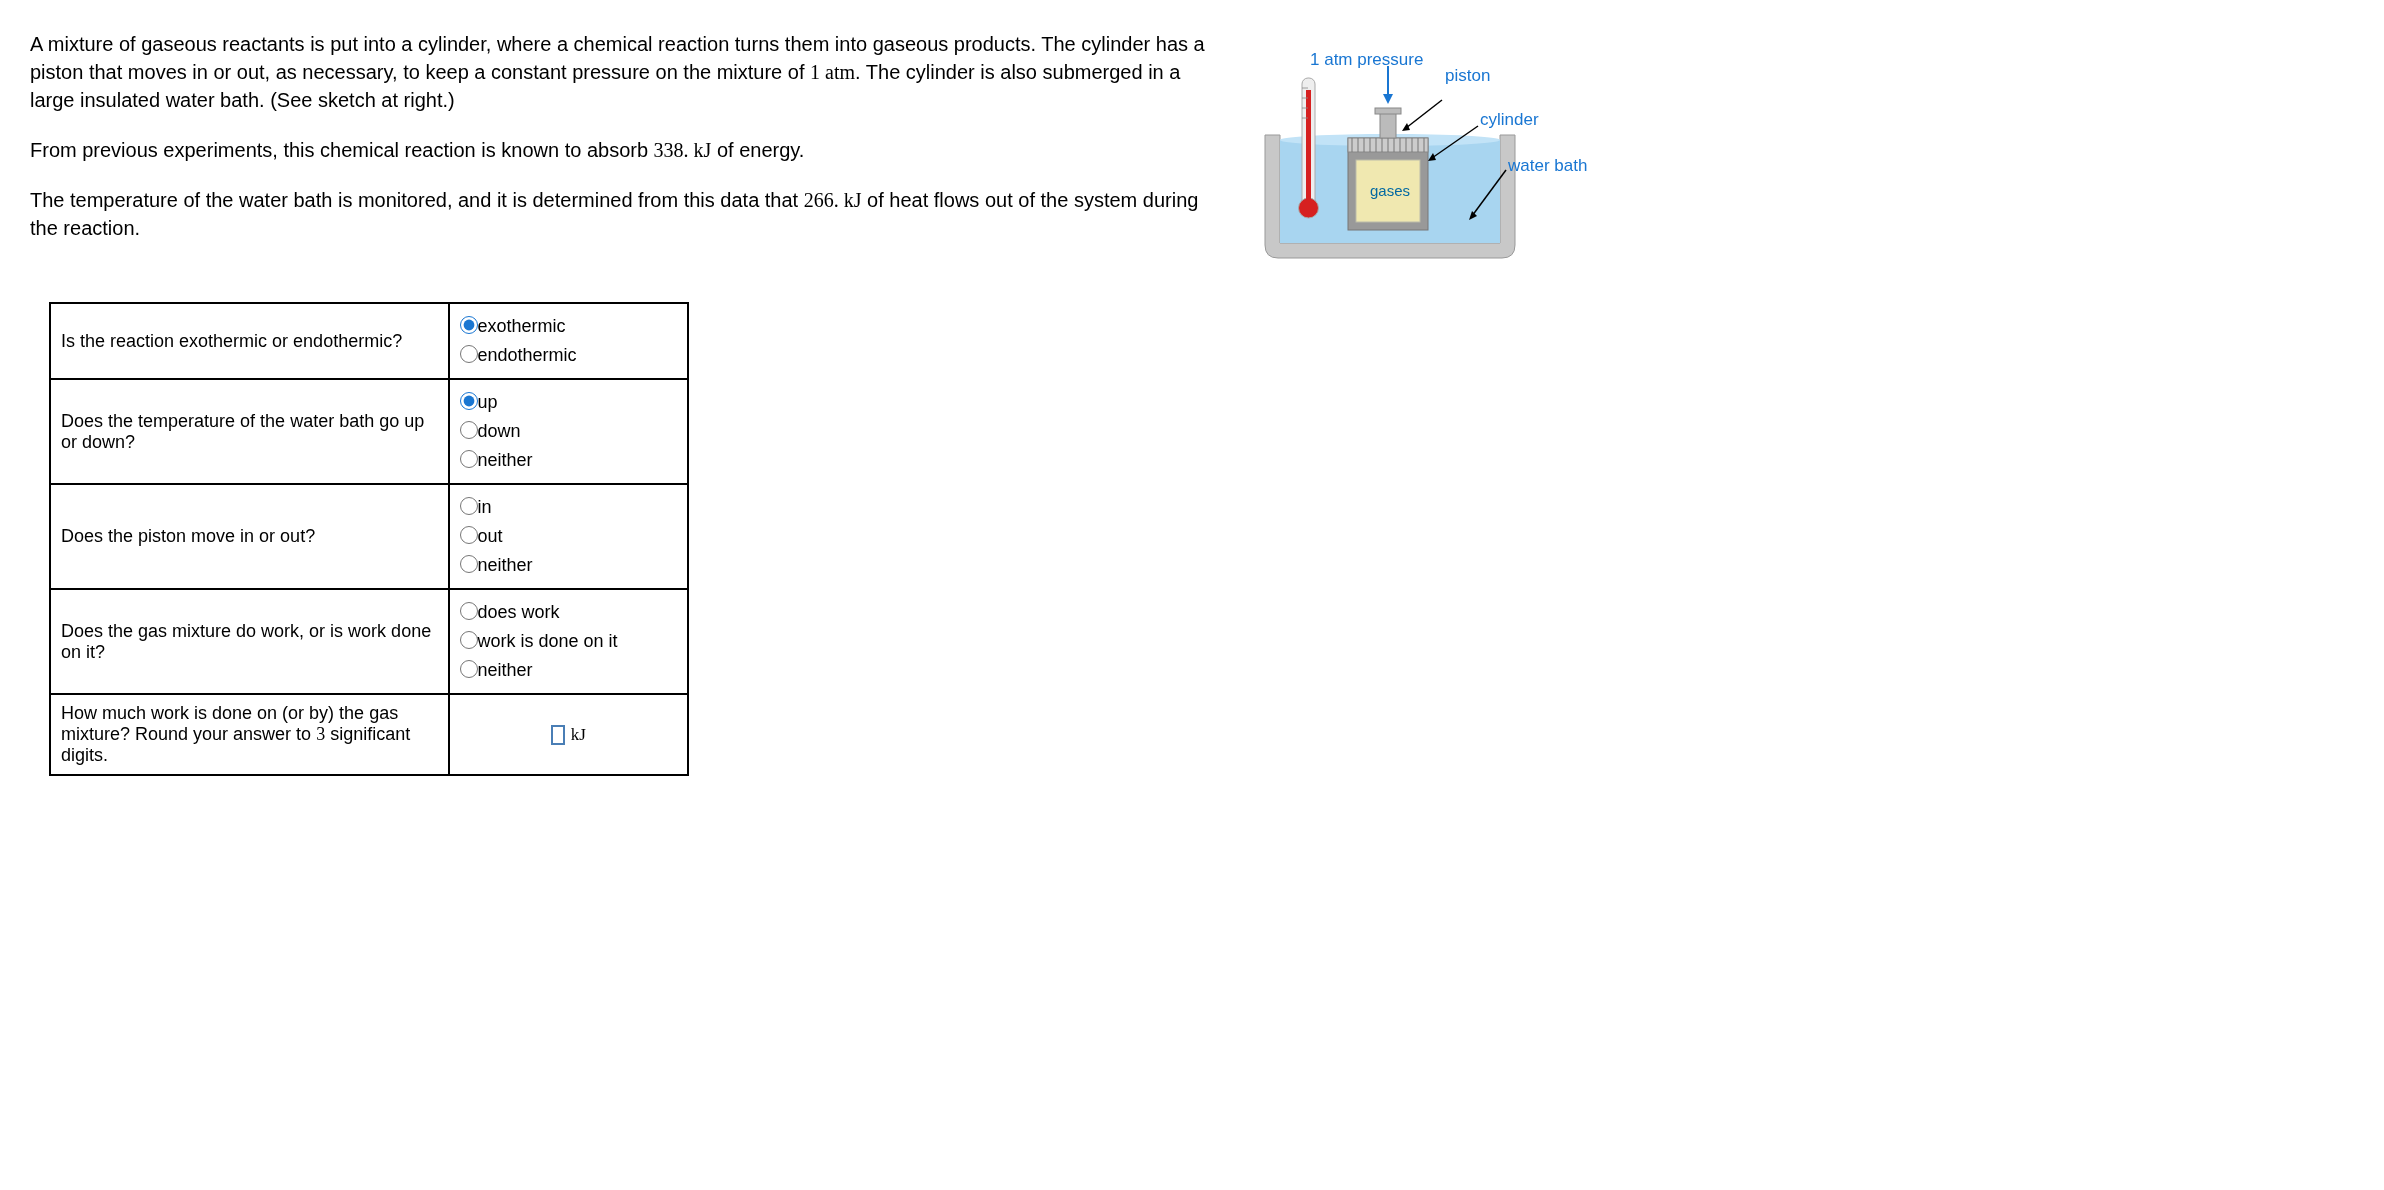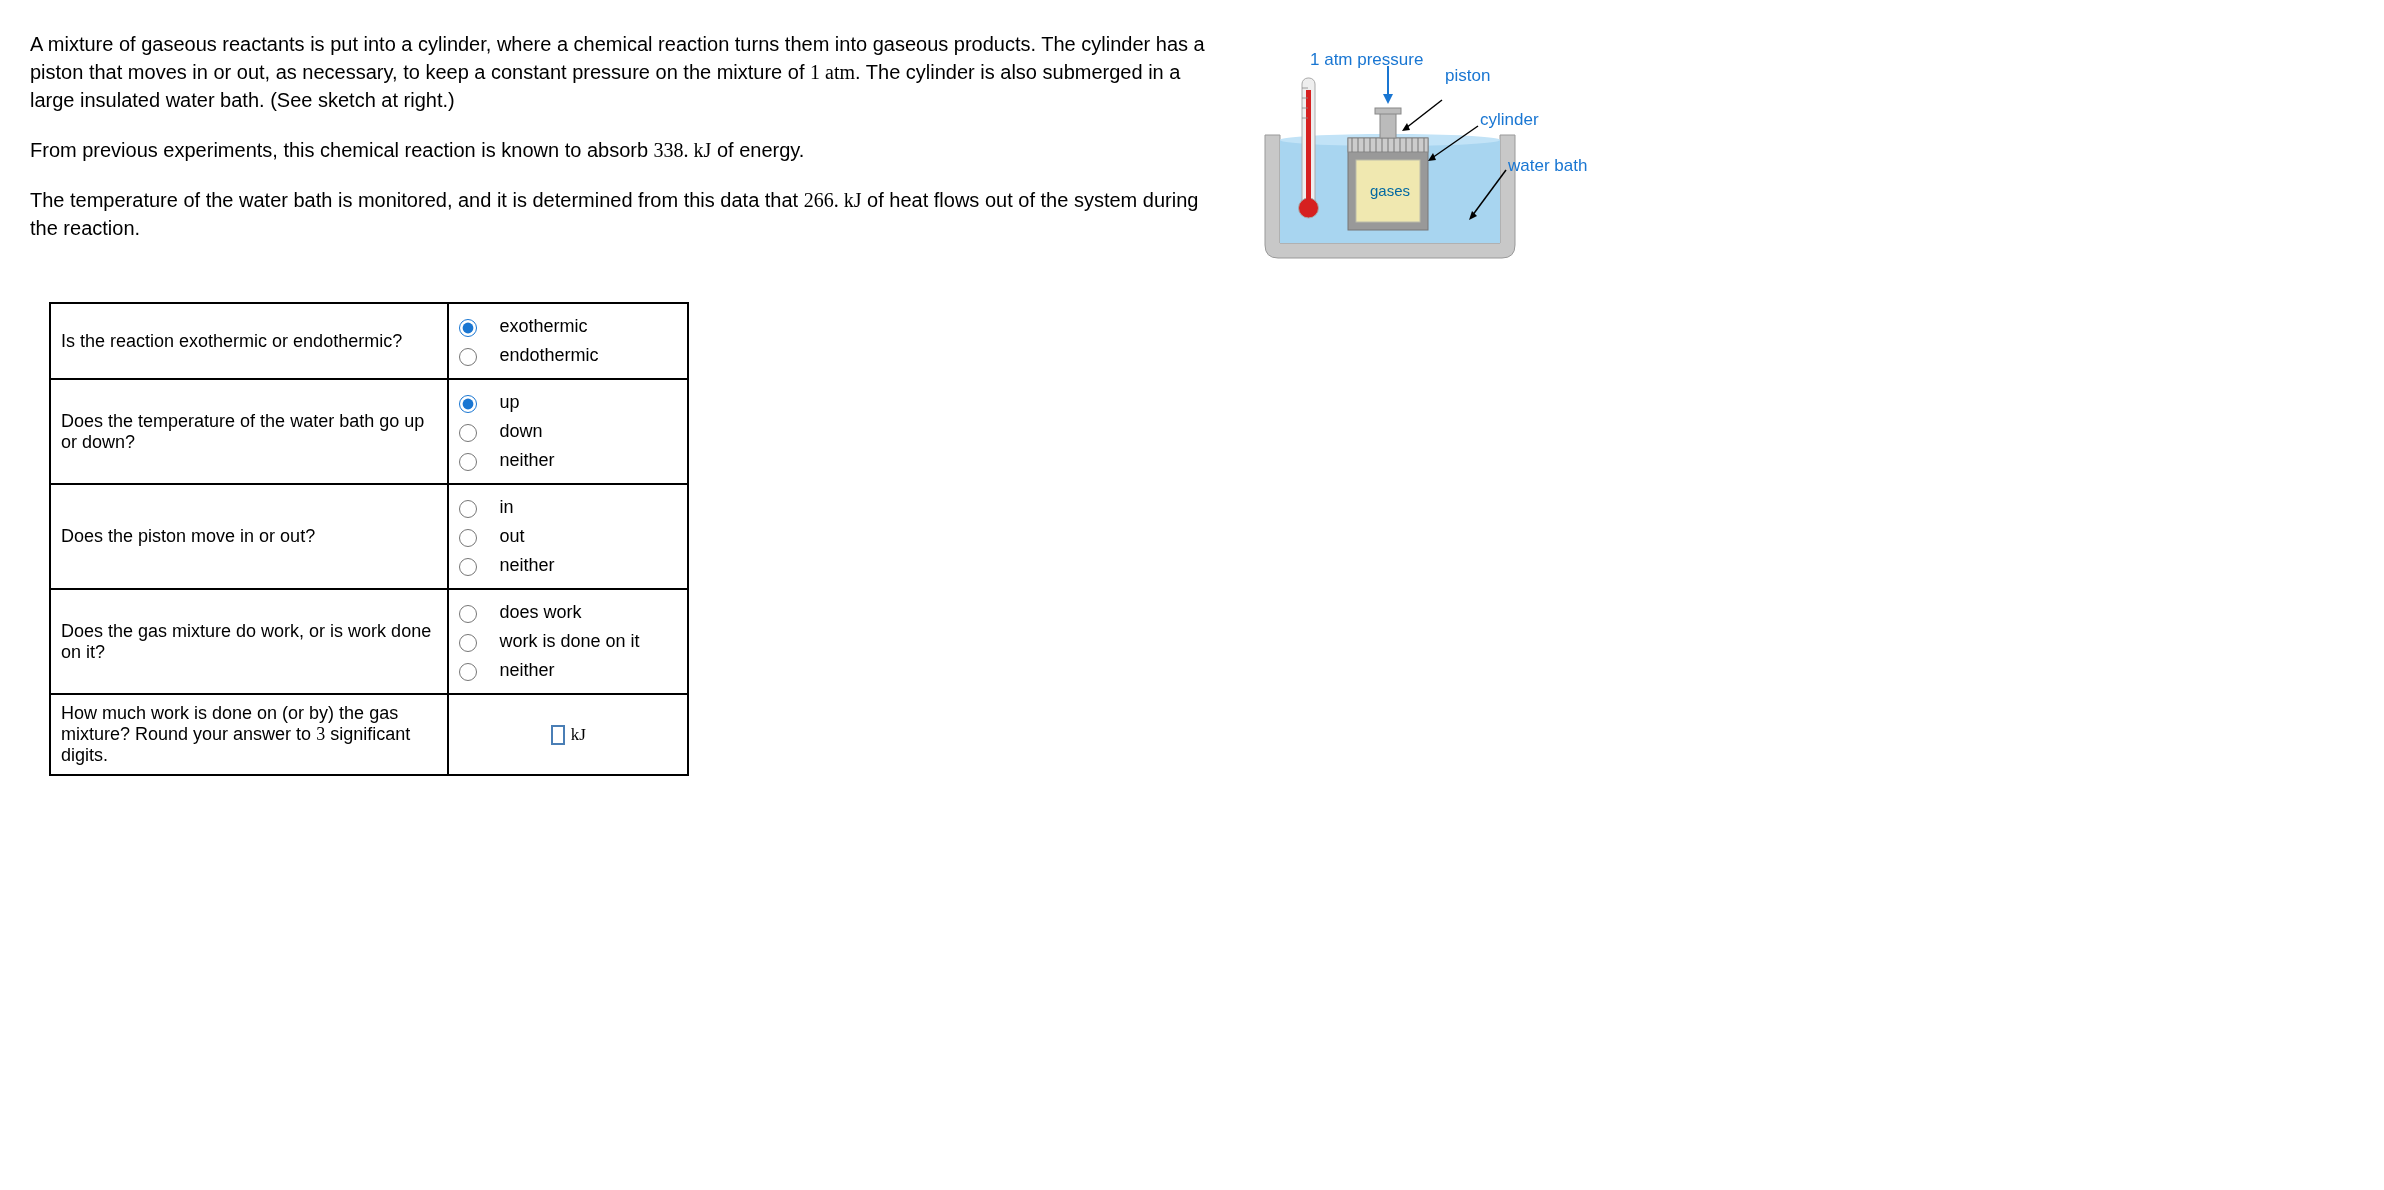--- a/index.html
+++ b/index.html
@@ -12,21 +12,21 @@
     }
     .container { display: flex; gap: 40px; align-items: flex-start; }
     .left-content { flex: 1; max-width: 1180px; }
     .problem-text p { margin-bottom: 22px; line-height: 1.4; }
     .math { font-family: Liberation Serif, serif; }
     .table-area { display: flex; gap: 30px; align-items: flex-start; margin-top: 60px; margin-left: 19px; }
     table.question-table { border-collapse: collapse; width: 640px; border: 2px solid #000; }
     table.question-table td { border: 2px solid #000; padding: 8px 10px; vertical-align: middle; }
     table.question-table td.qcell { width: 400px; font-size: 18px; }
     table.question-table td.acell { width: 240px; }
-    .radio-row { display: flex; align-items: flex-end; gap: 22px; padding: 4px 0; font-size: 18px; }
+    .radio-row { display: flex; align-items: flex-start; gap: 0; padding: 4px 0; font-size: 18px; }
     .input-answer { display: flex; align-items: center; justify-content: center; gap: 6px; }
     .answer-box { width: 14px; height: 20px; border: 2px solid #4a7eb5; background: #fff; }
     input[type="radio"] { width: 18px; height: 18px; cursor: pointer; accent-color: #1976d2; }
     .tool-panel { width: 240px; }
     .tool-top {
       border: 1px solid #999;
       border-radius: 6px;
       padding: 10px 14px;
       display: flex;
       align-items: center;

